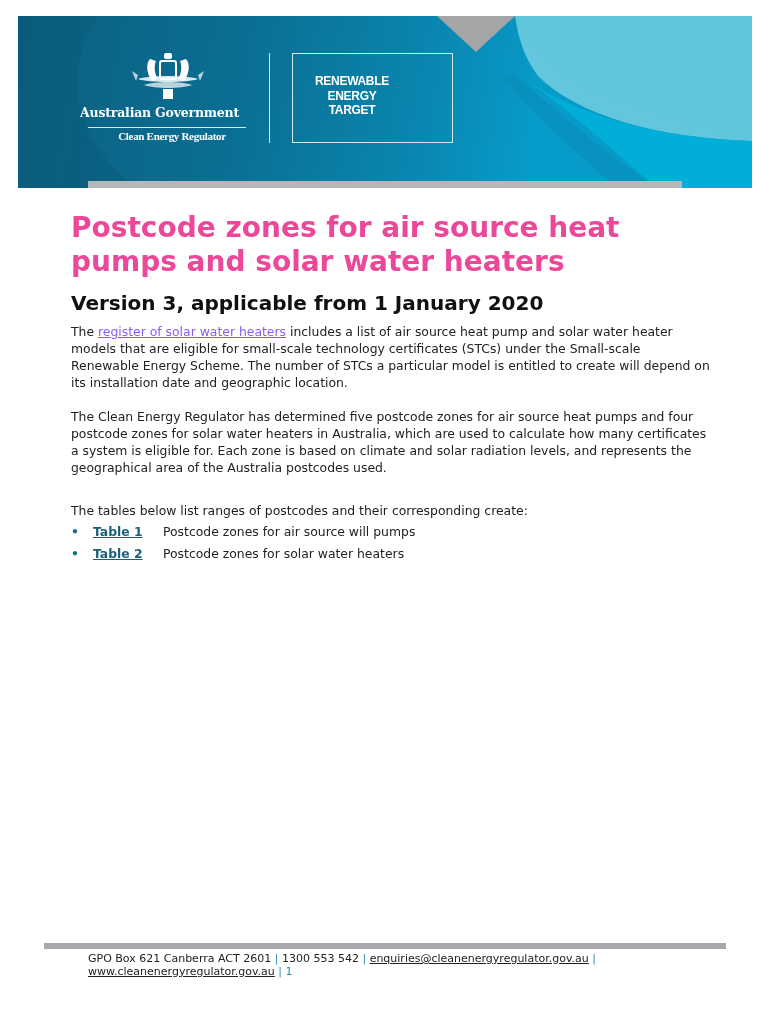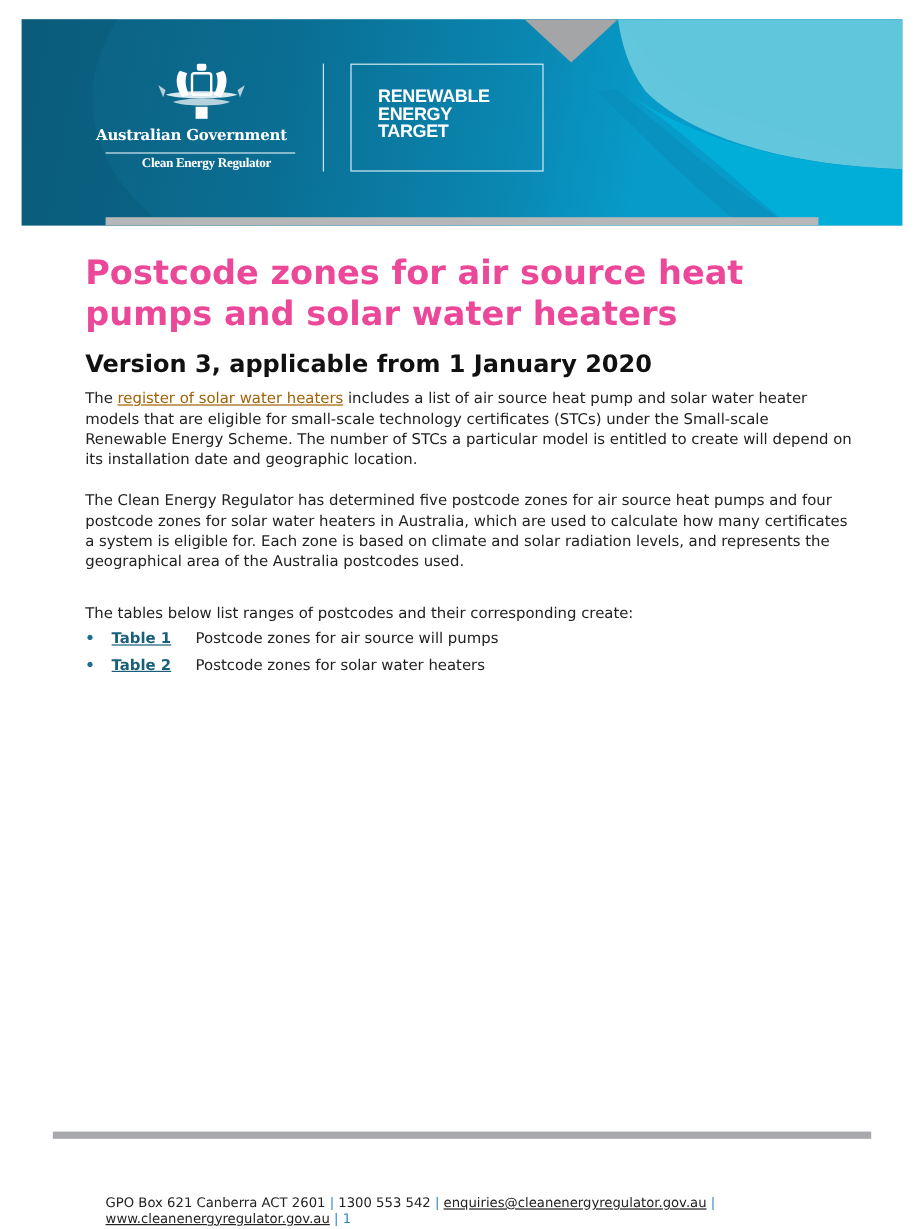--- a/index.html
+++ b/index.html
@@ -38,49 +38,49 @@
   .v-divider {
     position: absolute; left: 251px; top: 37px; width: 1px; height: 90px; background: #cfe6ee;
   }
   .ret-box {
     position: absolute; left: 274px; top: 37px; width: 159px; height: 88px;
     border: 1px solid #d6ecf3;
   }
   .ret-text {
     position: absolute; left: 22px; top: 20px;
     color: #fff; font-family: "Liberation Sans", sans-serif; font-weight: bold;
-    font-size: 15px; line-height: 14.5px; letter-spacing: -0.3px;
+    font-size: 12px; line-height: 14.5px; letter-spacing: -0.3px; text-align: center;
   }
   .ret-text div { white-space: nowrap; }
 
   .title {
     position: absolute; left: 71px; top: 211px; width: 640px;
     color: #ec4899; font-weight: bold; font-size: 28px; line-height: 34px;
     margin: 0;
   }
   .subtitle {
     position: absolute; left: 71px; top: 291px;
     color: #111; font-weight: bold; font-size: 20px; margin: 0;
   }
   .para {
     position: absolute; left: 71px; width: 640px;
     font-size: 12.4px; line-height: 17px; color: #222; margin: 0;
   }
   .p1 { top: 323px; }
   .p2 { top: 408px; }
   .p3 { top: 502px; }
-  a.link { color: #a16207; text-decoration: underline; }
+  a.link { color: #8b5cf6; text-decoration: underline; }
   .bullets { position: absolute; left: 71px; top: 523px; margin: 0; padding: 0; list-style: none; }
   .bullets li { position: relative; height: 22px; font-size: 12.4px; line-height: 18px; color: #222; }
   .bullet-dot { position: absolute; left: 0; top: 0; color: #1a6f8f; font-weight: bold; }
   .bullet-link { position: absolute; left: 22px; top: 0; color: #1a5f7a; font-weight: bold; text-decoration: underline; white-space: nowrap; }
   .bullet-desc { position: absolute; left: 92px; top: 0; white-space: nowrap; }
 
   .footer-rule { position: absolute; left: 44px; top: 943px; width: 682px; height: 6px; background: #a7a9ac; }
-  .footer { position: absolute; left: 88px; top: 953px; width: 620px; font-size: 11px; line-height: 12.5px; color: #222; margin-top: 44px; }
+  .footer { position: absolute; left: 88px; top: 953px; width: 620px; font-size: 11px; line-height: 12.5px; color: #222; }
   .footer .sep { color: #2a8bb5; }
   .footer a { color: #222; text-decoration: underline; }
   .footer .page { color: #2a8bb5; }
 </style>
 </head>
 <body>
 
 <div class="banner">
   <svg class="shapes" width="734" height="172" viewBox="0 0 734 172">
 

